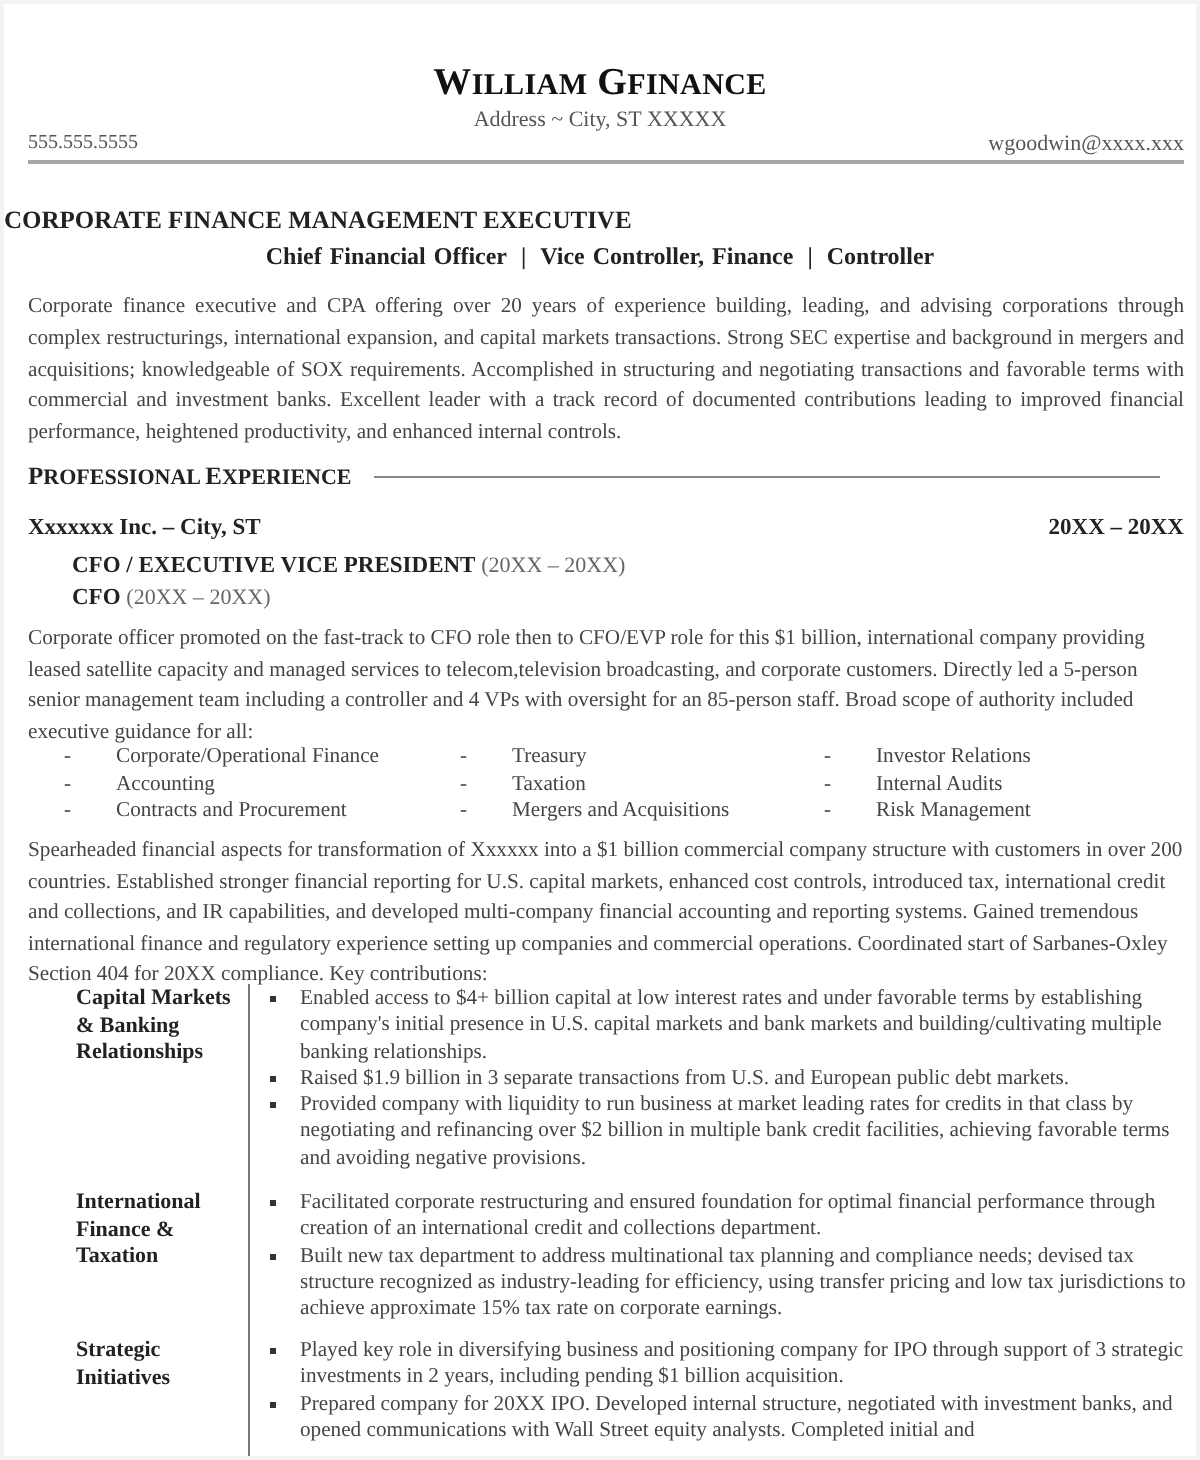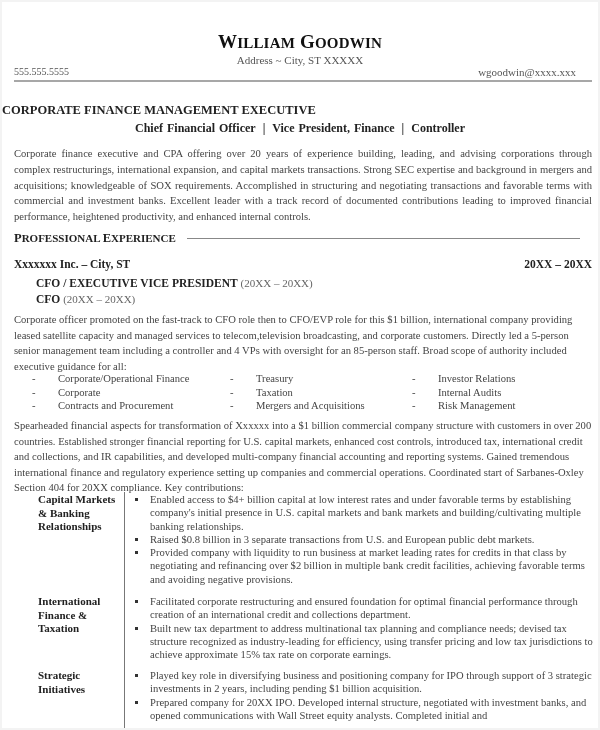--- a/index.html
+++ b/index.html
@@ -16,21 +16,21 @@
   .name {
     position: absolute; top: 29px; left: 0; width: 100%; text-align: center;
     font-size: 19px; font-weight: bold; color: #111; letter-spacing: 0.2px;
   }
   .name .sc { font-size: 15px; }
   .address {
     position: absolute; top: 52px; left: 0; width: 100%; text-align: center;
     font-size: 11px; color: #555;
   }
   .phone { position: absolute; top: 64px; left: 12px; font-size: 10px; color: #555; }
-  .email { position: absolute; top: 64px; right: 22px; font-size: 11px; color: #555; }
+  .email { position: absolute; top: 64px; right: 6px; font-size: 11px; color: #555; }
   .header-rule {
     position: absolute; top: 78px; left: 12px; right: 6px; height: 0;
     border-top: 2px solid #a7a7a7;
   }
   .headline {
     position: absolute; top: 101px; left: 0; width: 100%; text-align: left;
     font-size: 12.5px; font-weight: bold; color: #222;
   }
   .subheadline {
     position: absolute; top: 119px; left: 0; width: 100%; text-align: center;
@@ -80,48 +80,48 @@
   .contrib li::before {
     content: ""; position: absolute; left: 1px; top: 5px; width: 3px; height: 3px; background: #333;
   }
   .vline { position: absolute; left: 122px; top: 490px; height: 236px; border-left: 1px solid #777; }
 </style>
 </head>
 <body>
 
 <div class="page">
 
-  <div class="name"><span>W</span><span class="sc">ILLIAM</span> <span>G</span><span class="sc">OODWIN</span></div>
+  <div class="name"><span>W</span><span class="sc">ILLIAM</span> <span>G</span><span class="sc">FINANCE</span></div>
   <div class="address">Address ~ City, ST XXXXX</div>
   <div class="phone">555.555.5555</div>
   <div class="email">wgoodwin@xxxx.xxx</div>
   <div class="header-rule"></div>
 
   <div class="headline">CORPORATE FINANCE MANAGEMENT EXECUTIVE</div>
   <div class="subheadline">
-    <span>Chief Financial Officer</span><span class="sep">|</span><span>Vice President, Finance</span><span class="sep">|</span><span>Controller</span>
+    <span>Chief Financial Officer</span><span class="sep">|</span><span>Vice Controller, Finance</span><span class="sep">|</span><span>Controller</span>
   </div>
 
   <div class="summary">Corporate finance executive and CPA offering over 20 years of experience building, leading, and advising corporations through complex restructurings, international expansion, and capital markets transactions. Strong SEC expertise and background in mergers and acquisitions; knowledgeable of SOX requirements. Accomplished in structuring and negotiating transactions and favorable terms with commercial and investment banks. Excellent leader with a track record of documented contributions leading to improved financial performance, heightened productivity, and enhanced internal controls.</div>
 
   <div class="section-title"><span class="big">P</span><span>ROFESSIONAL </span><span class="big">E</span><span>XPERIENCE</span></div>
   <div class="section-rule"></div>
 
   <div class="company">Xxxxxxx Inc. – City, ST</div>
   <div class="company-dates">20XX – 20XX</div>
 
   <div class="role role1"><b>CFO / EXECUTIVE VICE PRESIDENT</b> <span class="d">(20XX – 20XX)</span></div>
   <div class="role role2"><b>CFO</b> <span class="d">(20XX – 20XX)</span></div>
 
   <div class="para para1">Corporate officer promoted on the fast-track to CFO role then to CFO/EVP role for this $1 billion, international company providing leased satellite capacity and managed services to telecom,television broadcasting, and corporate customers. Directly led a 5-person senior management team including a controller and 4 VPs with oversight for an 85-person staff. Broad scope of authority included executive guidance for all:</div>
 
   <div class="skills">
     <div class="skill-col" style="left:0">
       <div class="skill"><span class="dash">-</span><span>Corporate/Operational Finance</span></div>
-      <div class="skill"><span class="dash">-</span><span>Corporate</span></div>
+      <div class="skill"><span class="dash">-</span><span>Accounting</span></div>
       <div class="skill"><span class="dash">-</span><span>Contracts and Procurement</span></div>
     </div>
     <div class="skill-col" style="left:198px">
       <div class="skill"><span class="dash">-</span><span>Treasury</span></div>
       <div class="skill"><span class="dash">-</span><span>Taxation</span></div>
       <div class="skill"><span class="dash">-</span><span>Mergers and Acquisitions</span></div>
     </div>
     <div class="skill-col" style="left:380px">
       <div class="skill"><span class="dash">-</span><span>Investor Relations</span></div>
       <div class="skill"><span class="dash">-</span><span>Internal Audits</span></div>
@@ -134,21 +134,21 @@
   <div class="vline"></div>
 
   <div class="contrib" style="top:491px">
     <div class="label">
       <div>Capital Markets</div>
       <div>&amp; Banking</div>
       <div>Relationships</div>
     </div>
     <ul>
       <li>Enabled access to $4+ billion capital at low interest rates and under favorable terms by establishing company's initial presence in U.S. capital markets and bank markets and building/cultivating multiple banking relationships.</li>
-      <li>Raised $0.8 billion in 3 separate transactions from U.S. and European public debt markets.</li>
+      <li>Raised $1.9 billion in 3 separate transactions from U.S. and European public debt markets.</li>
       <li>Provided company with liquidity to run business at market leading rates for credits in that class by negotiating and refinancing over $2 billion in multiple bank credit facilities, achieving favorable terms and avoiding negative provisions.</li>
     </ul>
   </div>
 
   <div class="contrib" style="top:593px">
     <div class="label">
       <div>International</div>
       <div>Finance &amp;</div>
       <div>Taxation</div>
     </div>

